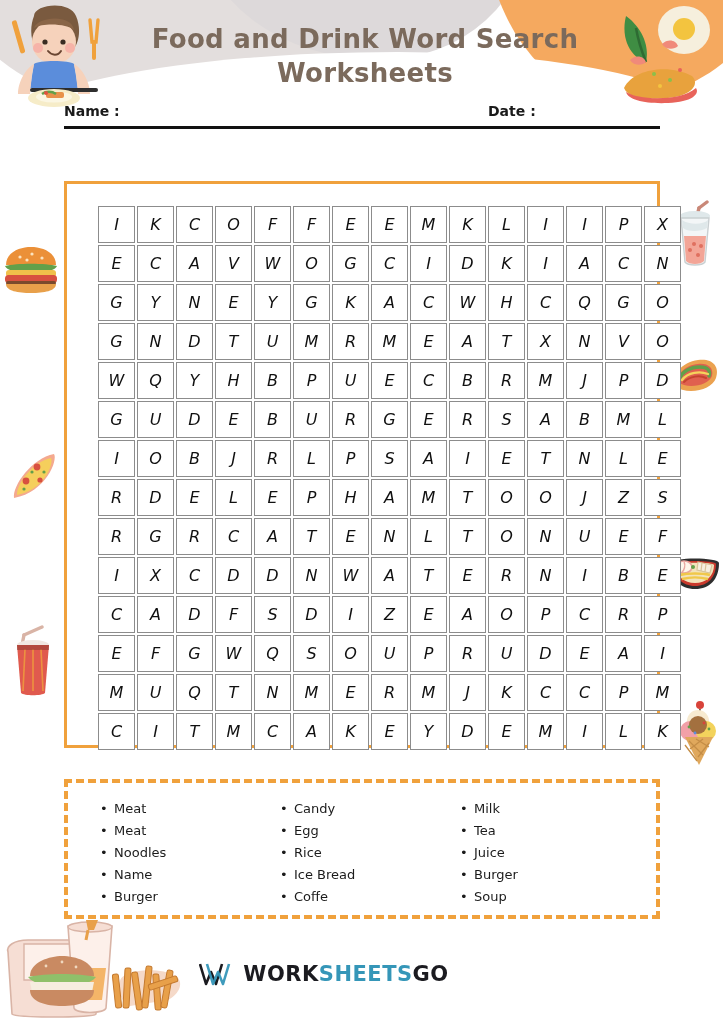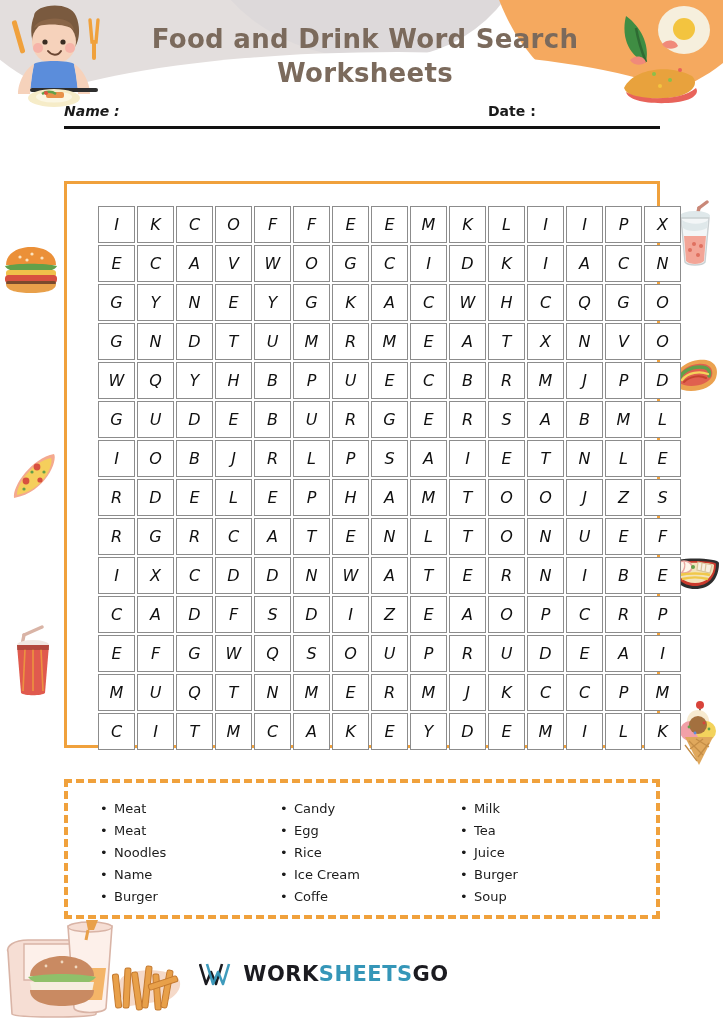--- a/index.html
+++ b/index.html
@@ -63,21 +63,21 @@
     width: 596px; height: 24px;
     z-index: 6;
   }
   .namedate .lbl {
     position: absolute; top: 0;
     font-family: "DejaVu Sans", sans-serif;
     font-weight: bold;
     font-size: 14px;
     color: #1a1a1a;
   }
-  .namedate .lbl.n { left: 0; font-style: italic; }
+  .namedate .lbl.n { left: 0; }
   .namedate .lbl.d { left: 412px; margin-left: 12px; }
   .rule {
     position: absolute; left: 64px; top: 126px;
     width: 596px; height: 3px;
     background: #111111;
     z-index: 6;
   }
 
   
   .direction {
@@ -573,21 +573,21 @@
           <div class="worditem">
             <span class="bullet">•</span>
             <span>Egg</span>
           </div>
           <div class="worditem">
             <span class="bullet">•</span>
             <span>Rice</span>
           </div>
           <div class="worditem">
             <span class="bullet">•</span>
-            <span>Ice Cream</span>
+            <span>Ice Bread</span>
           </div>
           <div class="worditem">
             <span class="bullet">•</span>
             <span>Coffe</span>
           </div>
         </div>
         <div class="wordcol">
           <div class="worditem">
             <span class="bullet">•</span>
             <span>Milk</span>

